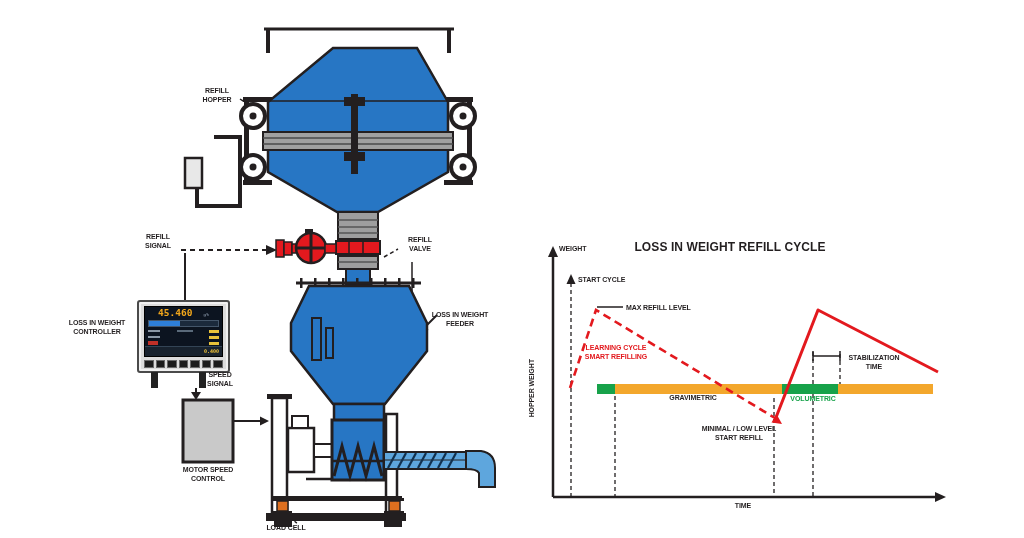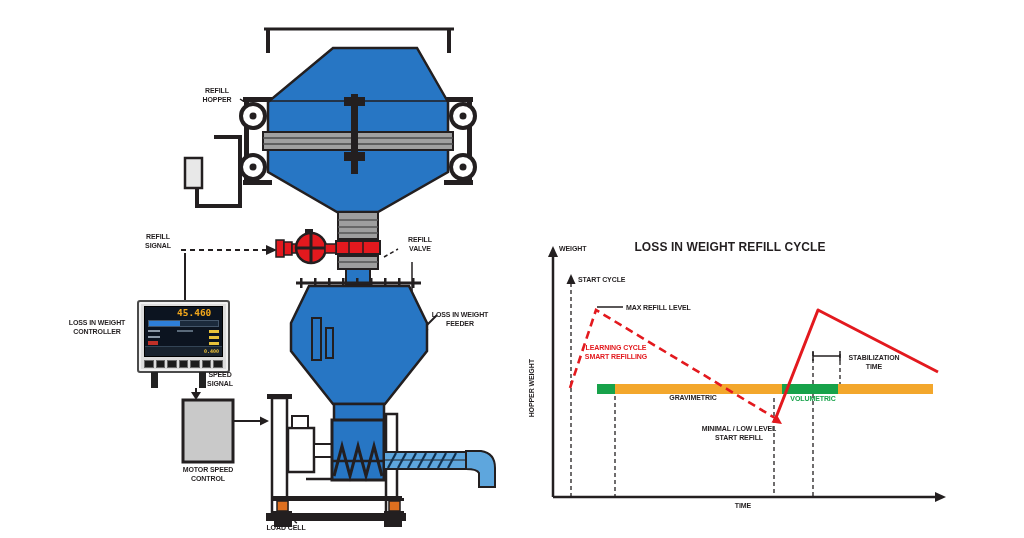--- a/index.html
+++ b/index.html
@@ -11,21 +11,21 @@
   .lbl.left{text-align:left;}
   .lbl.red{color:#e3191e;}
   .lbl.green{color:#17a24a;}
   .lbl.title{font-size:12px;letter-spacing:0.1px;text-align:center;}
   .rot{transform:rotate(-90deg);}
   
   #controller{position:absolute;left:137px;top:300px;width:93px;height:73px;background:#dcdcdc;
               border:2px solid #4a4a4a;border-radius:3px;box-shadow:inset 0 0 0 2px #f0f0f0;box-sizing:border-box;}
   #ctl-screen{position:absolute;left:5px;top:4px;width:79px;height:51px;background:#0c1420;
               border:1px solid #000;box-sizing:border-box;overflow:hidden;}
-  .ctl-valrow{display:flex;align-items:baseline;gap:11px;height:12px;padding-left:32px;}
+  .ctl-valrow{display:flex;justify-content:center;align-items:baseline;gap:11px;height:12px;}
   .ctl-val{color:#f2a71b;font-family:"DejaVu Sans Mono",monospace;font-weight:bold;font-size:9.5px;line-height:12px;}
   .ctl-unit{color:#93a2b4;font-size:4px;}
   .ctl-bar{height:5px;margin:1px 3px;background:#1b2a3c;border:1px solid #44566a;position:relative;}
   .ctl-bar>div{position:absolute;left:0;top:0;bottom:0;width:45%;background:#2e7fd8;}
   .ctl-row{display:flex;justify-content:space-between;align-items:center;height:6px;padding:0 3px;}
   .seg-gray{width:12px;height:2.5px;background:#8a96a4;}
   .seg-mid{width:16px;height:2.5px;background:#5a6a7a;}
   .seg-yel{width:10px;height:3px;background:#e8c23a;}
   .seg-red{width:10px;height:4px;background:#c03028;}
   .ctl-strip{height:8px;background:#18222e;border-top:1px solid #334455;color:#f0c339;

